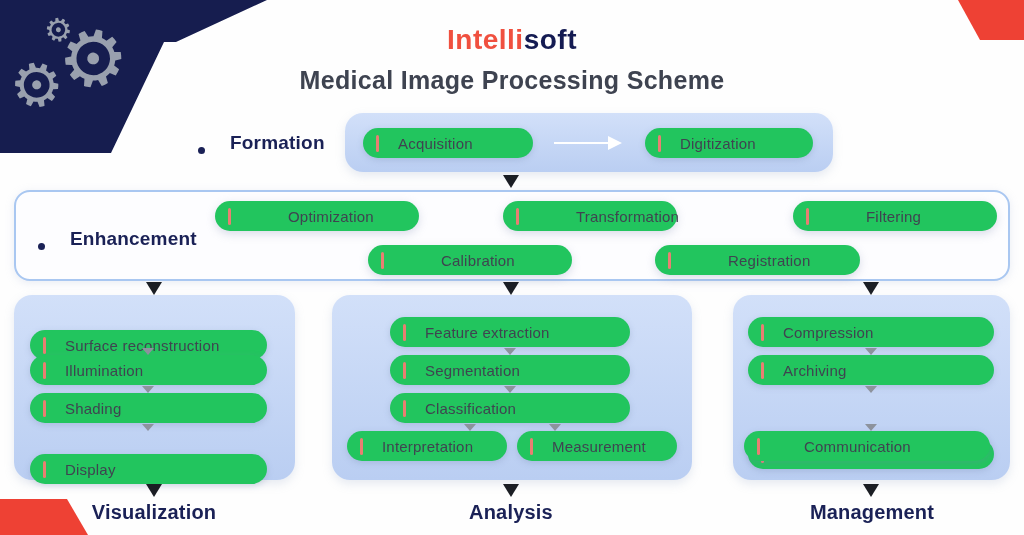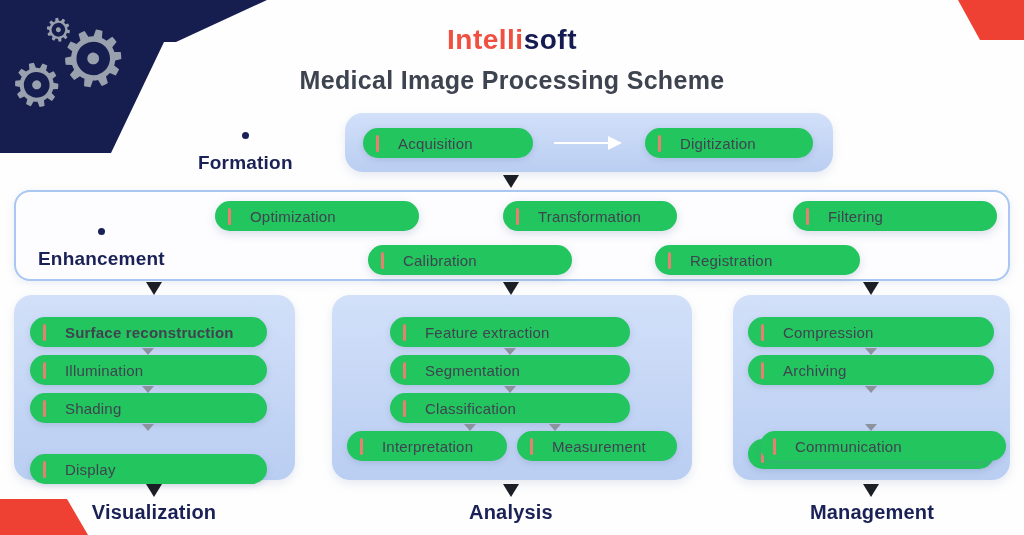--- a/index.html
+++ b/index.html
@@ -25,34 +25,34 @@
     clip-path:polygon(0 0,67px 0,88px 36px,0 36px);
   }
   
   .logo{position:absolute;left:0;top:24px;width:100%;text-align:center;
     font-size:28px;font-weight:bold;letter-spacing:.5px;}
   .logo .p1{color:#f0503f;}
   .logo .p2{color:#141b52;}
   .page-title{position:absolute;left:0;top:66px;width:100%;text-align:center;
     font-size:25px;font-weight:600;color:#3e4350;letter-spacing:.3px;}
   
-  .stage-label{position:absolute;display:flex;align-items:center;gap:13px;
-    font-size:19px;font-weight:bold;color:#1a2156;letter-spacing:.2px;flex-direction:column;}
+  .stage-label{position:absolute;display:flex;align-items:flex-end;gap:25px;
+    font-size:19px;font-weight:bold;color:#1a2156;letter-spacing:.2px;}
   .bullet{width:7px;height:7px;border-radius:50%;background:#1a2156;flex:0 0 auto;}
   
   .blue-box{position:absolute;border-radius:18px;
     background:linear-gradient(180deg,#d2e0f9 0%,#bacef2 100%);
     box-shadow:0 4px 10px rgba(160,175,205,.25);}
   .outline-box{position:absolute;left:14px;top:190px;width:992px;height:87px;
     border:2px solid #a9c7f1;border-radius:16px;background:#fdfdff;
     box-shadow:0 2px 8px rgba(170,185,215,.25);}
   
   .pill{position:absolute;height:30px;background:#22c55e;border-radius:16px;
     display:flex;align-items:center;box-shadow:0 2px 6px rgba(110,130,170,.28);}
-  .pill.on-white{box-shadow:0 3px 10px rgba(140,150,185,.32);}
+  .pill.on-white{box-shadow:0 3px 10px rgba(140,150,185,.32);gap:38px;}
   .pill .bar{width:3px;height:17px;border-radius:2px;background:#e97f72;
     margin-left:13px;flex:0 0 auto;}
   .pill .txt{font-size:15px;color:#3f4450;margin-left:19px;letter-spacing:.2px;white-space:nowrap;}
   
   .flow-arrow{position:absolute;}
   .tri-down{position:absolute;width:0;height:0;
     border-left:8px solid transparent;border-right:8px solid transparent;
     border-top:13px solid #1b1e24;}
   .mini-tri{position:absolute;width:0;height:0;
     border-left:6px solid transparent;border-right:6px solid transparent;
@@ -122,21 +122,21 @@
   <div class="pill on-white" style="left:655px;top:245px;width:205px;">
     <span class="bar"></span>
     <span class="txt">Registration</span>
   </div>
 
   <div class="tri-down" style="left:146px;top:282px;"></div>
   <div class="tri-down" style="left:503px;top:282px;"></div>
   <div class="tri-down" style="left:863px;top:282px;"></div>
 
   <div class="blue-box" style="left:14px;top:295px;width:281px;height:185px;"></div>
-  <div class="pill" style="left:30px;top:317px;width:237px;font-weight:bold;">
+  <div class="pill" style="left:30px;top:330px;width:237px;">
     <span class="bar"></span>
     <span class="txt">Surface reconstruction</span>
   </div>
   <div class="mini-tri" style="left:142px;top:348px;"></div>
   <div class="pill" style="left:30px;top:355px;width:237px;">
     <span class="bar"></span>
     <span class="txt">Illumination</span>
   </div>
   <div class="mini-tri" style="left:142px;top:386px;"></div>
   <div class="pill" style="left:30px;top:393px;width:237px;">
@@ -184,21 +184,21 @@
   <div class="pill" style="left:748px;top:355px;width:246px;">
     <span class="bar"></span>
     <span class="txt">Archiving</span>
   </div>
   <div class="mini-tri" style="left:865px;top:386px;"></div>
   <div class="pill" style="left:748px;top:393px;width:246px;margin-top:46px;">
     <span class="bar"></span>
     <span class="txt">Retrieval</span>
   </div>
   <div class="mini-tri" style="left:865px;top:424px;"></div>
-  <div class="pill" style="left:760px;top:431px;width:246px;">
+  <div class="pill" style="left:744px;top:431px;width:246px;gap:25px;">
     <span class="bar"></span>
     <span class="txt">Communication</span>
   </div>
 
   <div class="tri-down" style="left:146px;top:484px;"></div>
   <div class="tri-down" style="left:503px;top:484px;"></div>
   <div class="tri-down" style="left:863px;top:484px;"></div>
 
   <div class="col-label" style="left:24px;">Visualization</div>
   <div class="col-label" style="left:381px;">Analysis</div>

